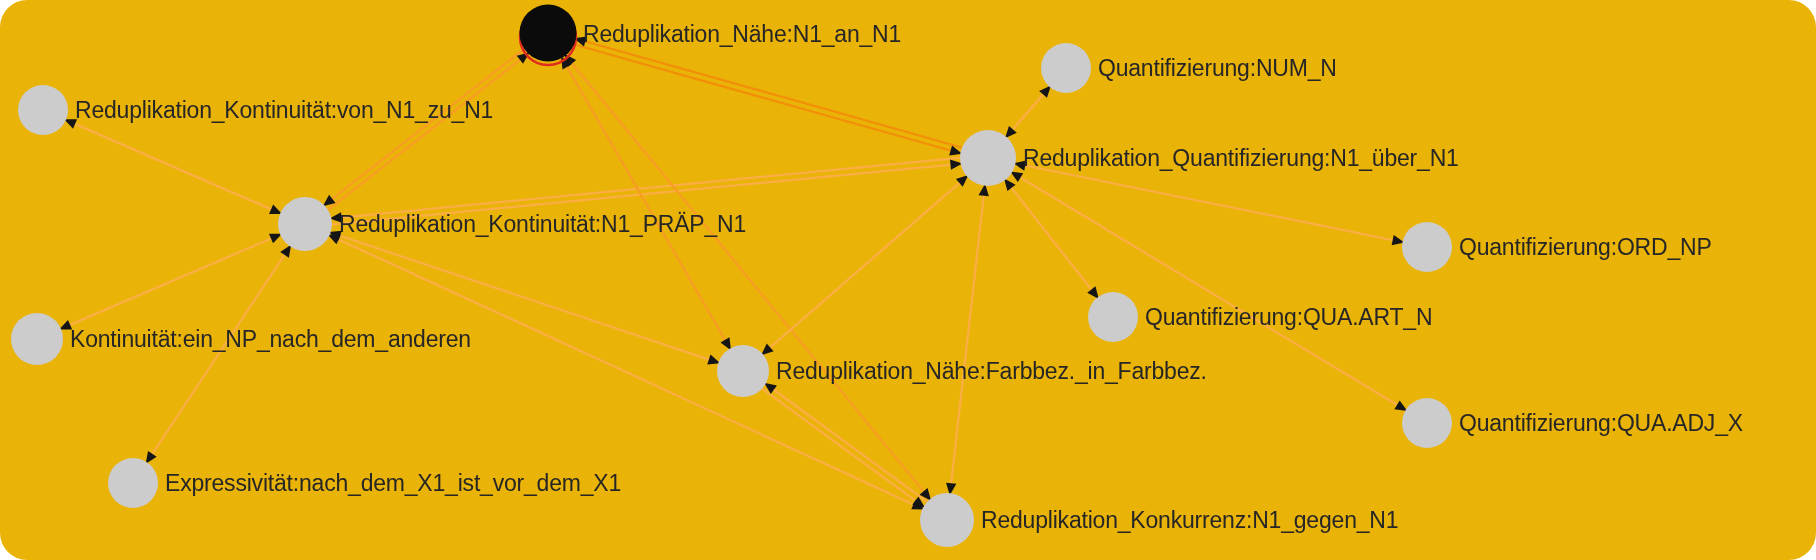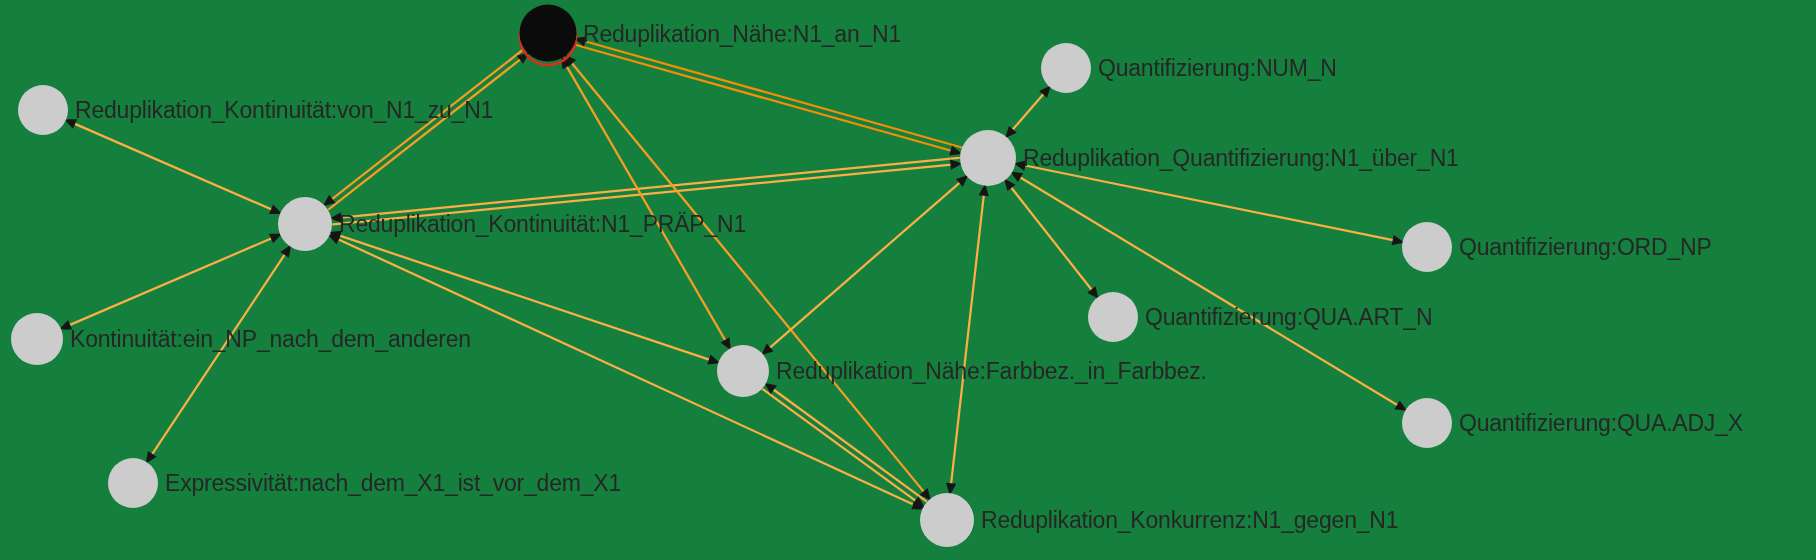--- a/index.html
+++ b/index.html
@@ -5,22 +5,23 @@
   html, body {
     margin: 0;
     padding: 0;
     background: #ffffff;
     font-family: "Liberation Sans", sans-serif;
   }
   #stage {
     position: relative;
     width: 1816px;
     height: 560px;
-    background: #15803d;
+    background: #eab308;
     overflow: hidden;
+    border-radius: 27px;
   }
   #graph-svg {
     display: block;
     width: 1816px;
     height: 560px;
   }
   text.node-label {
     font-family: "Liberation Sans", sans-serif;
     font-size: 23px;
     fill: #262626;

